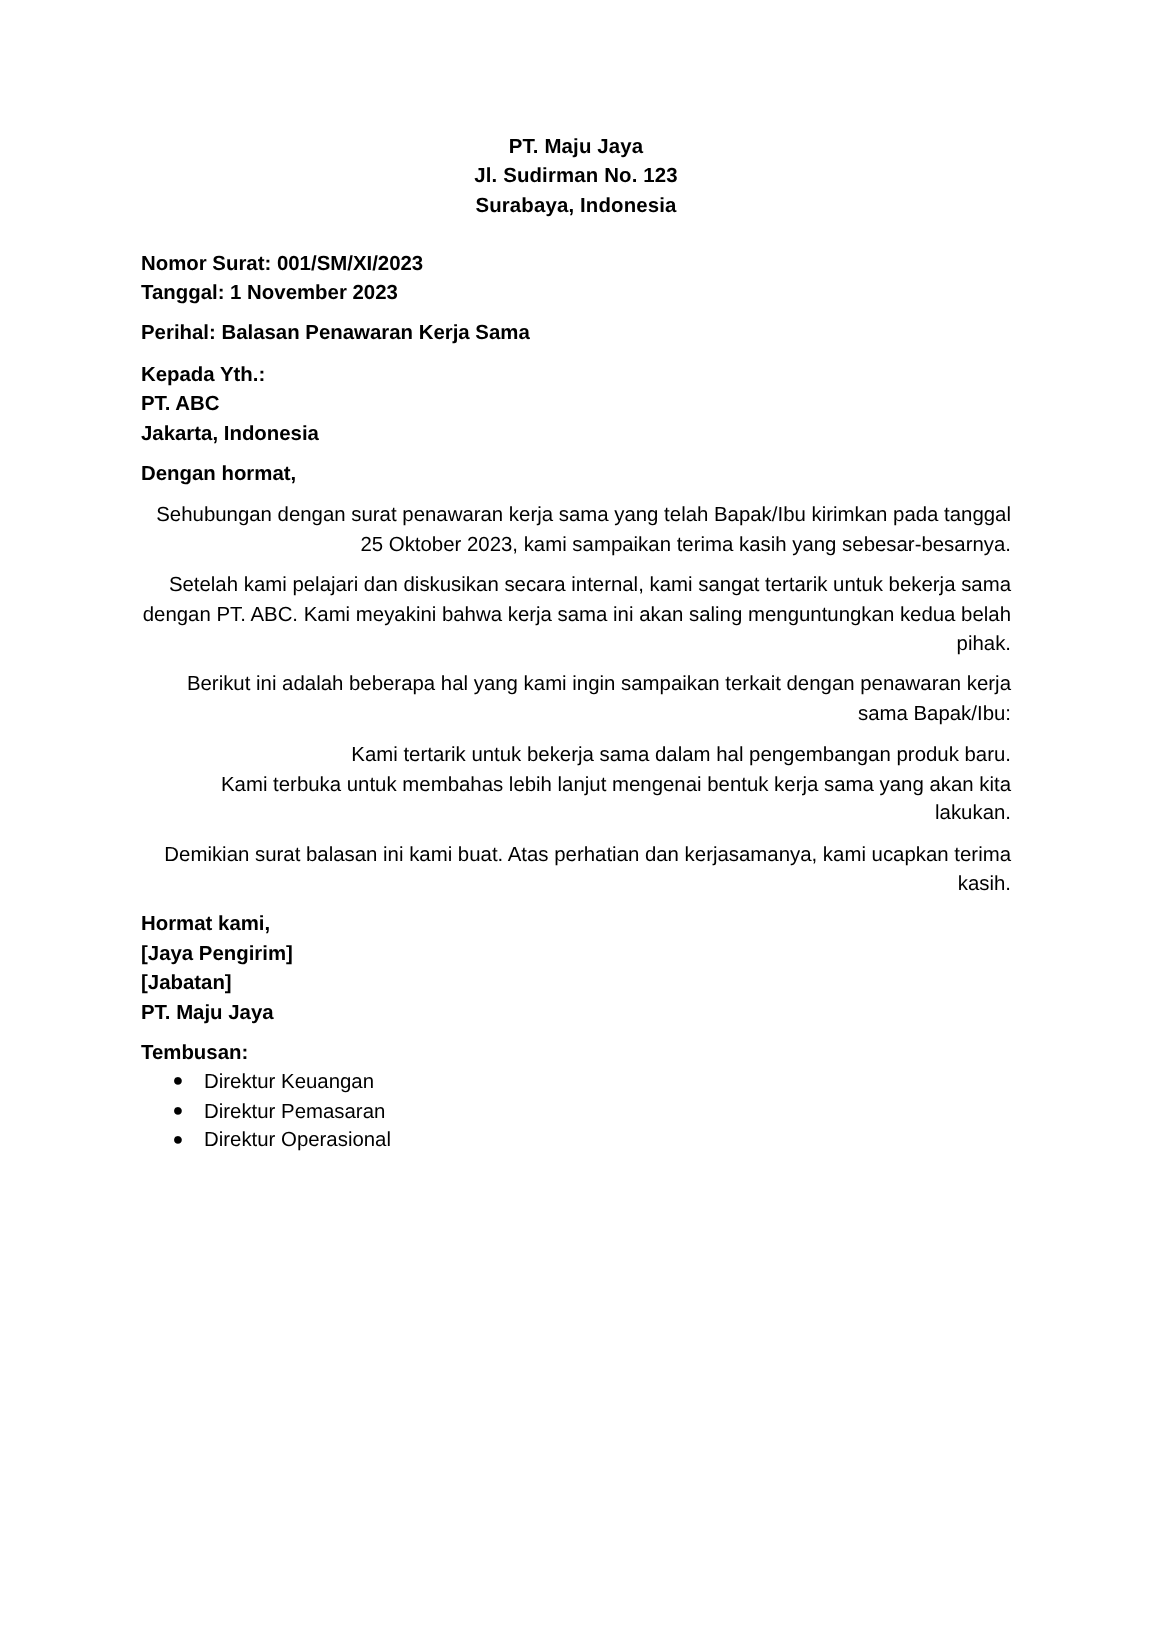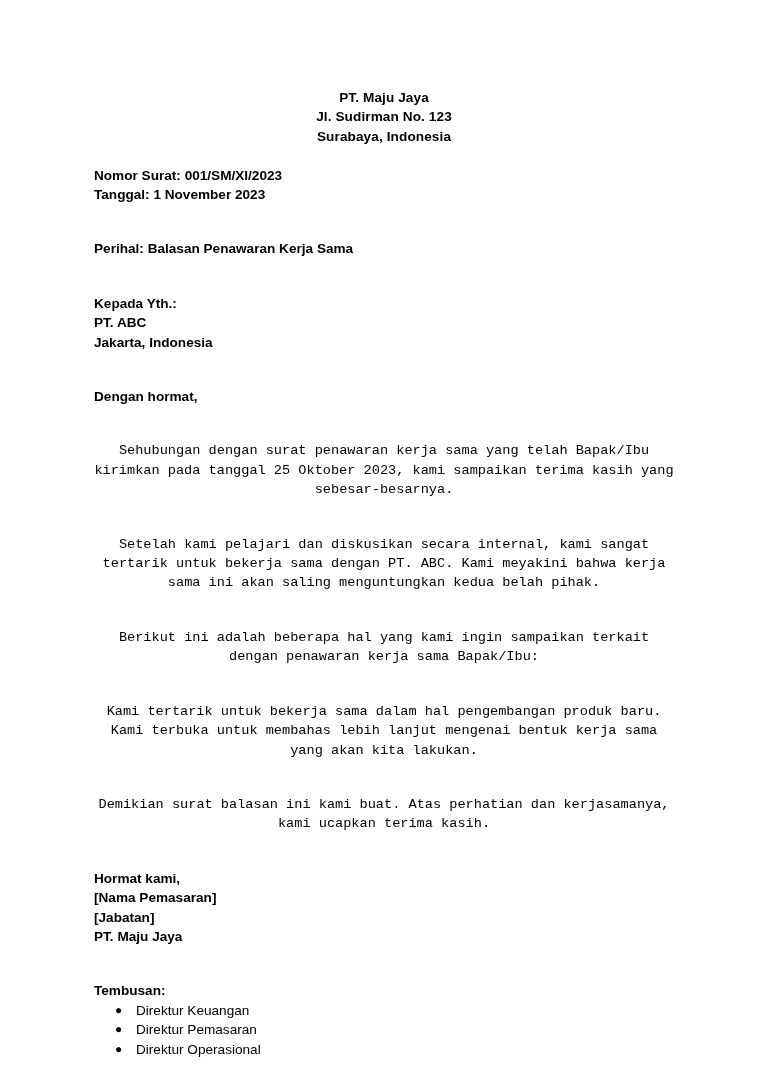--- a/index.html
+++ b/index.html
@@ -31,34 +31,33 @@
     text-align: center;
     font-weight: bold;
     font-size: 13.6px;
     line-height: 19.4px;
     letter-spacing: 0.1px;
   }
   .letterhead .lh-line {
     display: block;
   }
   .block {
-    margin-top: 35px;
+    margin-top: 8px;
   }
   .block.tight {
     margin-top: 0;
   }
   .line {
     display: block;
     white-space: pre-wrap;
     font-weight: bold;
   }
   p.para {
     margin: 0;
-    text-align: center;
-    font-family: Liberation Mono, monospace;
+    text-align: right;
   }
   .spacer {
     height: 19.4px;
   }
   ul.cc-list {
     margin: 0;
     padding: 0;
     list-style: none;
   }
   ul.cc-list li {
@@ -123,21 +122,21 @@
       <p class="para">Kami tertarik untuk bekerja sama dalam hal pengembangan produk baru.</p>
       <p class="para">Kami terbuka untuk membahas lebih lanjut mengenai bentuk kerja sama yang akan kita lakukan.</p>
     </div>
 
     <div class="block">
       <p class="para">Demikian surat balasan ini kami buat. Atas perhatian dan kerjasamanya, kami ucapkan terima kasih.</p>
     </div>
 
     <div class="block">
       <span class="line">Hormat kami,</span>
-      <span class="line">[Nama Pemasaran]</span>
+      <span class="line">[Jaya Pengirim]</span>
       <span class="line">[Jabatan]</span>
       <span class="line">PT. Maju Jaya</span>
     </div>
 
     <div class="block">
       <span class="line">Tembusan:</span>
       <ul class="cc-list">
         <li>
           <span class="bullet">●</span>
           <span>Direktur Keuangan</span>

